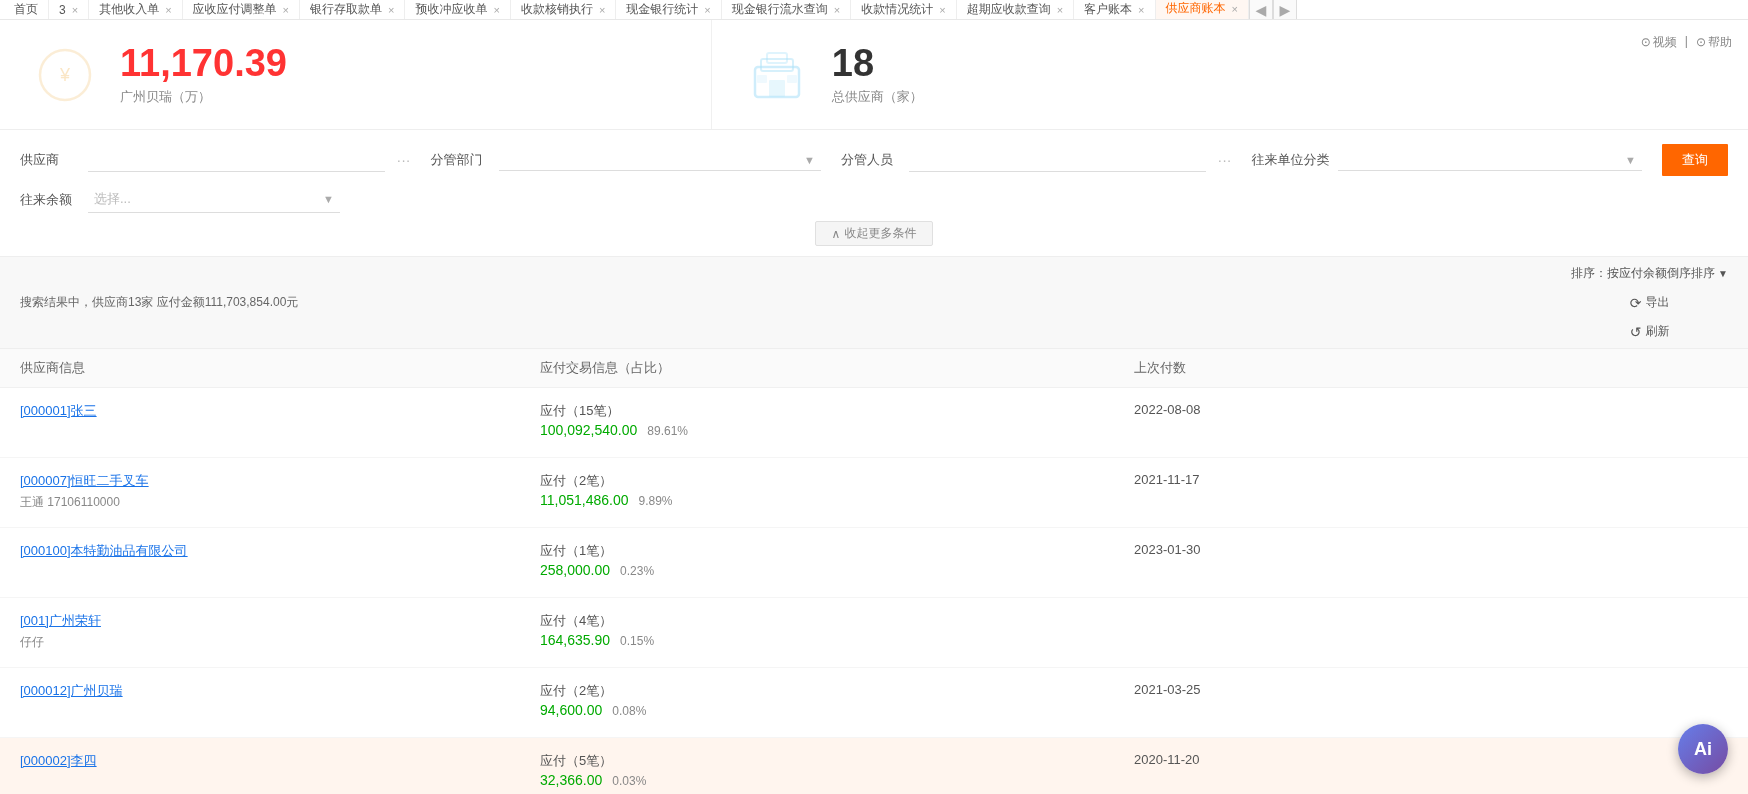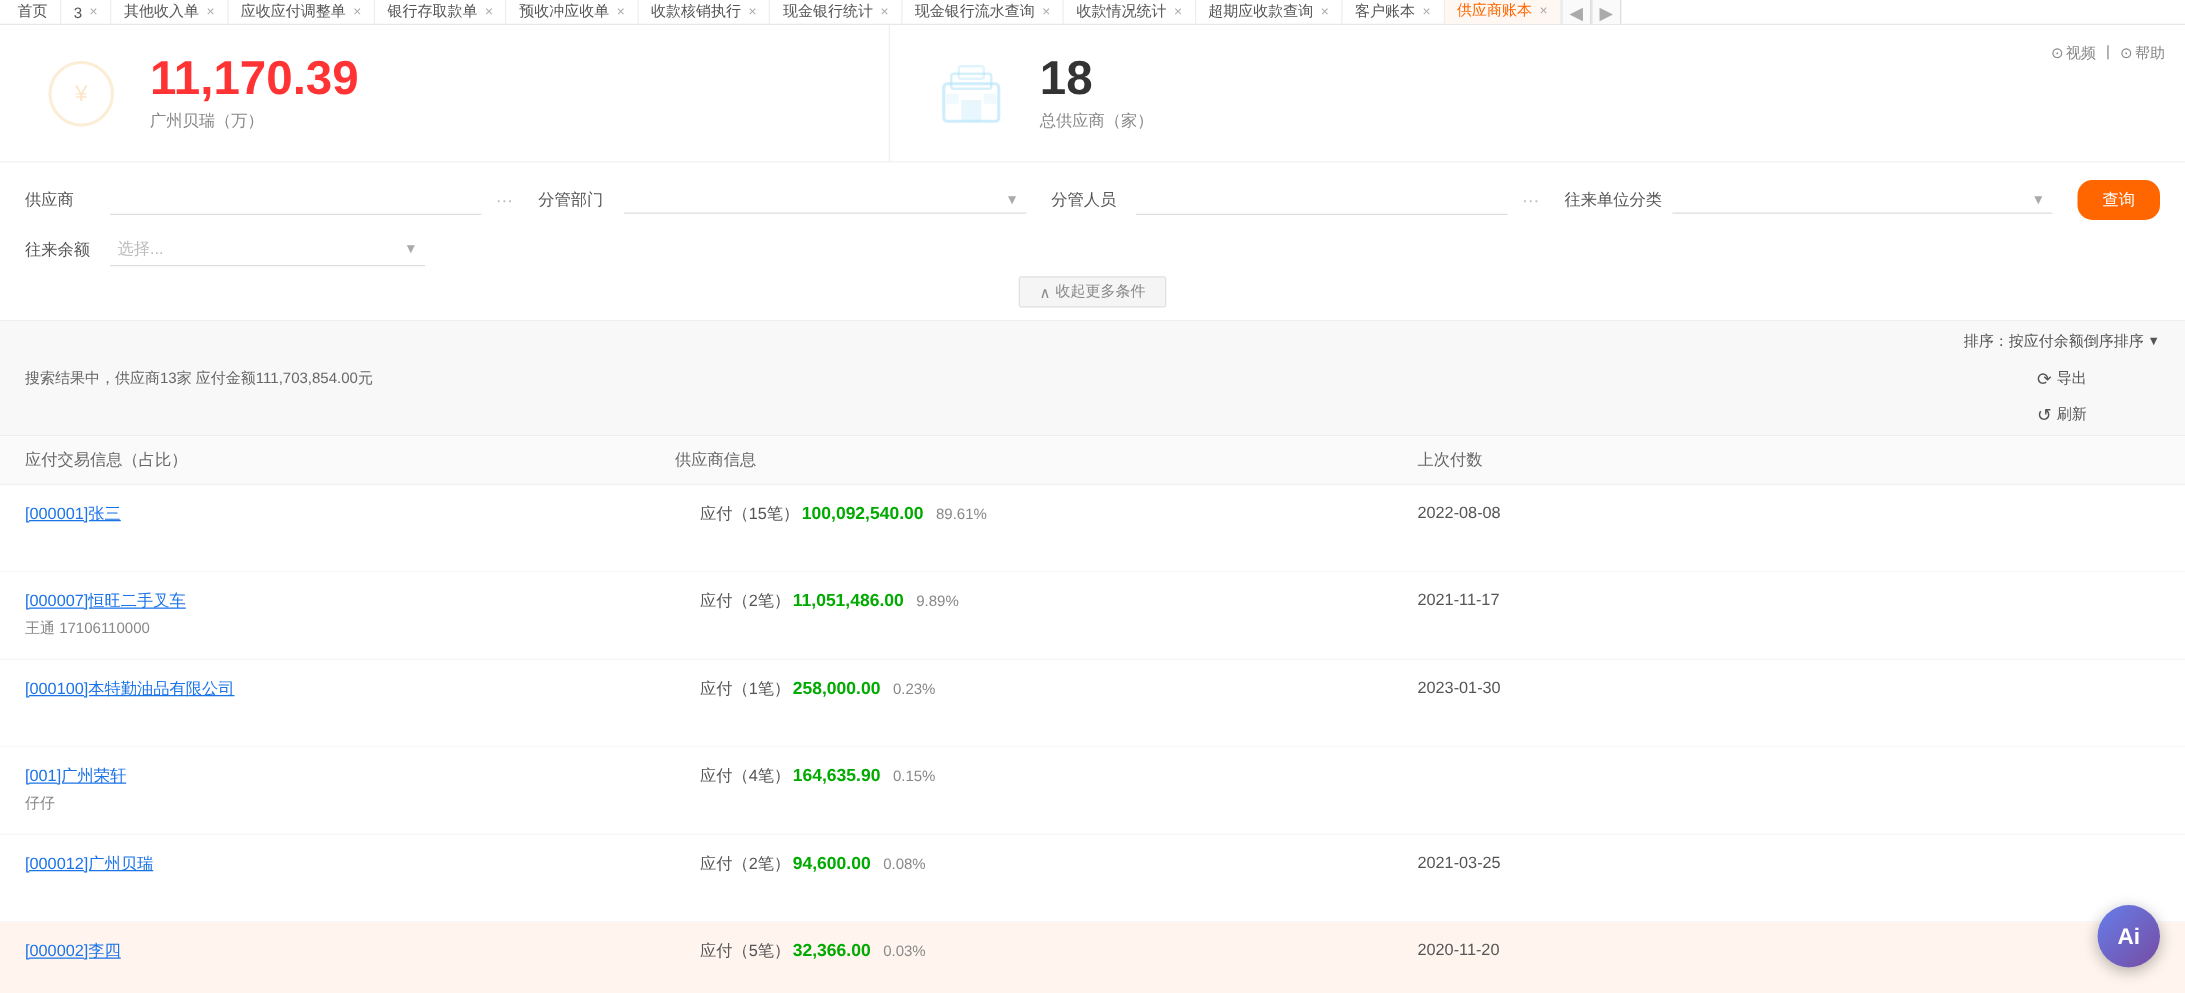--- a/index.html
+++ b/index.html
@@ -115,21 +115,21 @@
     }
     .filter-select .chevron { color: #aaa; font-size: 11px; }
     .filter-dots { color: #bbb; font-size: 14px; margin-left: 4px; }
     .btn-query {
       background: #ff6600;
       color: #fff;
       border: none;
       padding: 7px 20px;
       font-size: 13px;
       cursor: pointer;
-      border-radius: 12px;
+      border-radius: 1px;
       white-space: nowrap;
     }
 
     .filter-row-2 { display: flex; align-items: center; gap: 20px; }
     .collapse-bar {
       display: flex;
       justify-content: center;
       margin-top: 8px;
     }
     .collapse-btn {
@@ -199,23 +199,23 @@
       min-height: 70px;
     }
     .table-row.highlighted { background: #fff5ee; }
     .supplier-name {
       color: #1a73e8;
       cursor: pointer;
       font-size: 13px;
       text-decoration: underline;
     }
     .supplier-sub { color: #888; font-size: 12px; margin-top: 4px; }
-    .transaction-info { display: flex; flex-direction: row; gap: 2px; margin-left: 20px; }
+    .transaction-info { display: flex; flex-direction: column; gap: 2px; }
     .trans-label { font-size: 13px; color: #555; }
-    .trans-amount { font-size: 14px; color: #00aa00; font-weight: 700; cursor: pointer; }
+    .trans-amount { font-size: 14px; color: #00aa00; font-weight: 400; cursor: pointer; }
     .trans-percent { font-size: 12px; color: #888; margin-left: 10px; }
     .trans-row { display: flex; align-items: baseline; gap: 0; }
     .last-pay { font-size: 13px; color: #555; }
 
     
     .table-scroll { max-height: 460px; overflow-y: auto; }
     .table-scroll::-webkit-scrollbar { width: 6px; }
     .table-scroll::-webkit-scrollbar-thumb { background: #ddd; border-radius: 3px; }
   </style>
 </head>
@@ -385,22 +385,22 @@
     </div>
     <div class="action-btn">
       <span style="font-size:14px;">↺</span>
       <span>刷新</span>
     </div>
   </div>
 </div>
 
 <div class="table-area">
   <div class="table-header">
+    <div>供应商信息</div>
     <div>应付交易信息（占比）</div>
-    <div>供应商信息</div>
     <div>上次付数</div>
   </div>
 
   <div class="table-scroll">
 
     <div class="table-row">
       <div>
         <span class="supplier-name">[000001]张三</span>
       </div>
       <div class="transaction-info">

